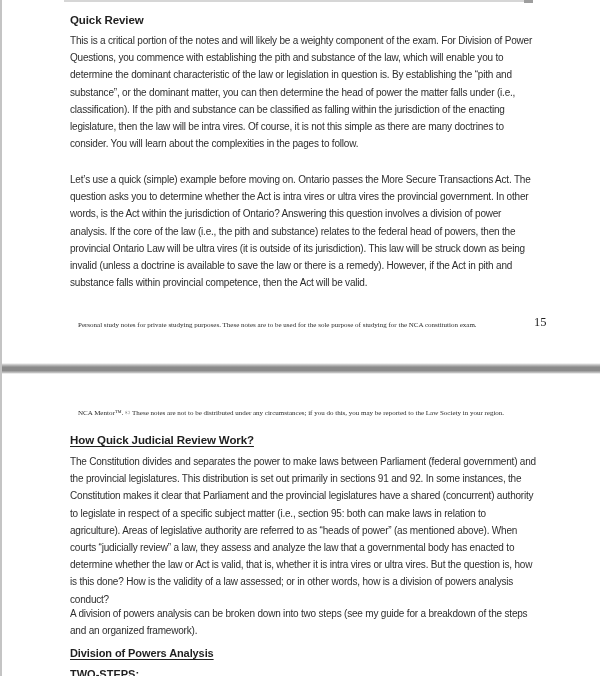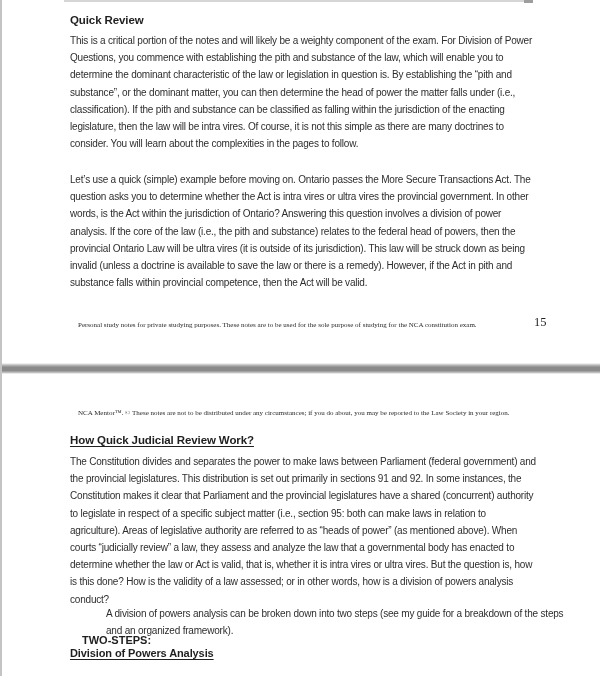--- a/index.html
+++ b/index.html
@@ -108,31 +108,31 @@
     <div class="para" style="top:171px;">Let’s use a quick (simple) example before moving on. Ontario passes the More Secure Transactions Act. The question asks you to determine whether the Act is intra vires or ultra vires the provincial government. In other words, is the Act within the jurisdiction of Ontario? Answering this question involves a division of power analysis. If the core of the law (i.e., the pith and substance) relates to the federal head of powers, then the provincial Ontario Law will be ultra vires (it is outside of its jurisdiction). This law will be struck down as being invalid (unless a doctrine is available to save the law or there is a remedy). However, if the Act in pith and substance falls within provincial competence, then the Act will be valid.</div>
 
     <div class="serif-note" style="top:321px;">Personal study notes for private studying purposes. These notes are to be used for the sole purpose of studying for the NCA constitution exam.</div>
 
     <div class="page-number" style="top:315px;">15</div>
   </div>
 
   <div class="page-divider"></div>
 
   <div>
-    <div class="serif-note" style="top:409px; width:470px;">NCA Mentor™. © These notes are not to be distributed under any circumstances; if you do about, you may be reported to the Law Society in your region.</div>
+    <div class="serif-note" style="top:409px; width:470px;">NCA Mentor™. © These notes are not to be distributed under any circumstances; if you do this, you may be reported to the Law Society in your region.</div>
 
     <div class="doc-heading underlined" style="top:434px;">How Quick Judicial Review Work?</div>
 
     <div class="para" style="top:453px;">The Constitution divides and separates the power to make laws between Parliament (federal government) and the provincial legislatures. This distribution is set out primarily in sections 91 and 92. In some instances, the Constitution makes it clear that Parliament and the provincial legislatures have a shared (concurrent) authority to legislate in respect of a specific subject matter (i.e., section 95: both can make laws in relation to agriculture). Areas of legislative authority are referred to as “heads of power” (as mentioned above). When courts “judicially review” a law, they assess and analyze the law that a governmental body has enacted to determine whether the law or Act is valid, that is, whether it is intra vires or ultra vires. But the question is, how is this done?  How is the validity of a law assessed; or in other words, how is a division of powers analysis conduct?</div>
 
-    <div class="para" style="top:605px;margin-left:36px;">A division of powers analysis can be broken down into two steps (see my guide for a breakdown of the steps and an organized framework).</div>
+    <div class="para" style="top:605px;">A division of powers analysis can be broken down into two steps (see my guide for a breakdown of the steps and an organized framework).</div>
 
     <div class="doc-heading underlined" style="top:647px; font-size:11px;">Division of Powers Analysis</div>
 
-    <div class="steps-label" style="top:634px;margin-left:12px;">TWO-STEPS:</div>
+    <div class="steps-label" style="top:668px;">TWO-STEPS:</div>
 
     <div class="step-row" style="top:681px;">
       <span>(1)</span>
       <span>IDENTIFY the matter (i.e., dominant characteristic) of the impugned law (identify the</span>
     </div>
   </div>
 
   <div class="left-edge"></div>
 </div>
 

